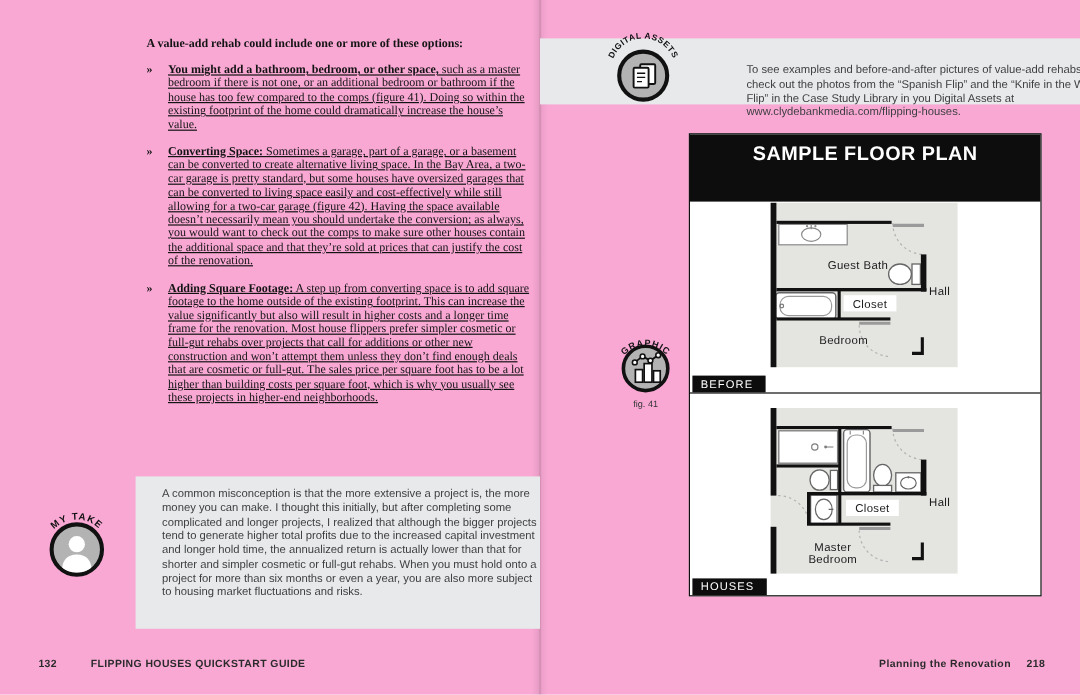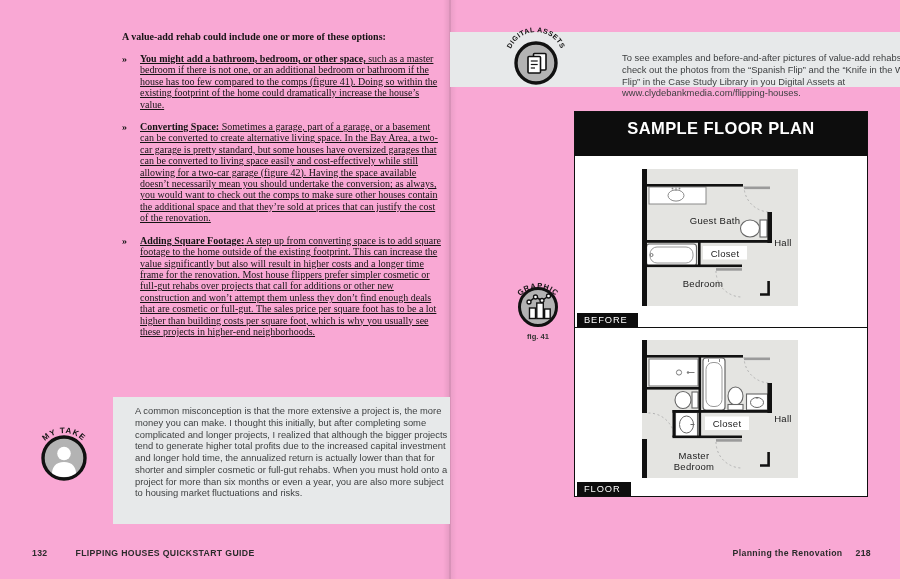--- a/index.html
+++ b/index.html
@@ -18,35 +18,35 @@
   .bullets { position:absolute; left:122px; top:53px; width:320px; color:#141414; }
   .bullet { display:flex; margin-bottom:11px; }
   .bullet .marker { flex:none; width:18px; font-size:10px; font-weight:bold; }
   .bullet p { margin:0; font-size:10px; line-height:11.4px;text-decoration:underline; }
 
   .mytake-box { position:absolute; left:113px; top:397px; width:337px; height:127px; background:#e7e9ea; }
   .mytake-box p { margin:8px 0 0 22px; width:314px; font-size:9.4px; line-height:11.75px; color:#3d3f40; }
 
   .icon-block { position:absolute; }
   .fig-ref { position:absolute; left:506px; top:332px; width:64px; text-align:center;
-             font-size:7.6px; color:#333;font-weight:bold; }
+             font-size:7.6px; color:#333; }
 
   .footer { position:absolute; top:548px; font-size:8.7px; font-weight:bold;
             letter-spacing:0.35px; color:#2b2b2b; display:flex; }
   .footer-left  { left:32px; gap:28px; }
   .footer-right { right:29px; gap:13px; }
 
   
   .note-box { position:absolute; left:450px; top:32px; width:450px; height:55px; background:#e7e9ea; }
   .note-box p { position:absolute; left:156px; top:4px; width:294px; margin:16px;
                 font-size:9.4px; line-height:11.8px; color:#3d3f40; }
 
   .plan-frame { position:absolute; left:574px; top:111px; width:294px; height:386px;
                 box-sizing:border-box; border:1.5px solid #101010; background:#fff; }
-  .plan-header { position:absolute; left:0; right:0; top:0; height:44px; background:#0d0d0d;
+  .plan-header { position:absolute; left:0; right:0; top:0; height:56px; background:#0d0d0d;
                  color:#fff; text-align:center; }
   .plan-title { margin-top:7px; font-size:16.5px; font-weight:bold; letter-spacing:0.4px; }
   .plan-sub   { margin-top:1px; font-size:9.2px; }
   .plan-divider { position:absolute; left:0; right:0; top:215px; height:0; border-top:1.5px solid #101010; }
   .svg-before { position:absolute; left:67px; top:56px; }
   .svg-after  { position:absolute; left:67px; top:226px; }
   .plan-label { position:absolute; left:2px; background:#0d0d0d; color:#fff; font-weight:normal;
                 font-size:9.3px; letter-spacing:0.9px; padding:2px 10px 2px 7px; }
   .label-before { top:200.5px; }
   .label-after  { bottom:0; }
@@ -237,21 +237,21 @@
         <rect x="30.5" y="97.5" width="69.5" height="2.6" fill="#111"></rect>
         <path d="M 126.6 114 L 126.6 127.5 L 118 127.5" fill="none" stroke="#111" stroke-width="2.6"></path>
 
         <rect x="63" y="78.5" width="44" height="13.5" fill="#fff"></rect>
         <text class="room" x="85" y="89">Closet</text>
         <text class="room" x="52" y="121">Master</text>
         <text class="room" x="52" y="131.5">Bedroom</text>
         <text class="room" x="141" y="84">Hall</text>
       </svg>
 
-      <div class="plan-label label-after">FLOOR</div>
+      <div class="plan-label label-after">HOUSES</div>
     </div>
 
     <div class="footer footer-right">
       <span>Planning the Renovation</span>
       <span>218</span>
     </div>
   </section>
 </div>
 
 </body></html>

